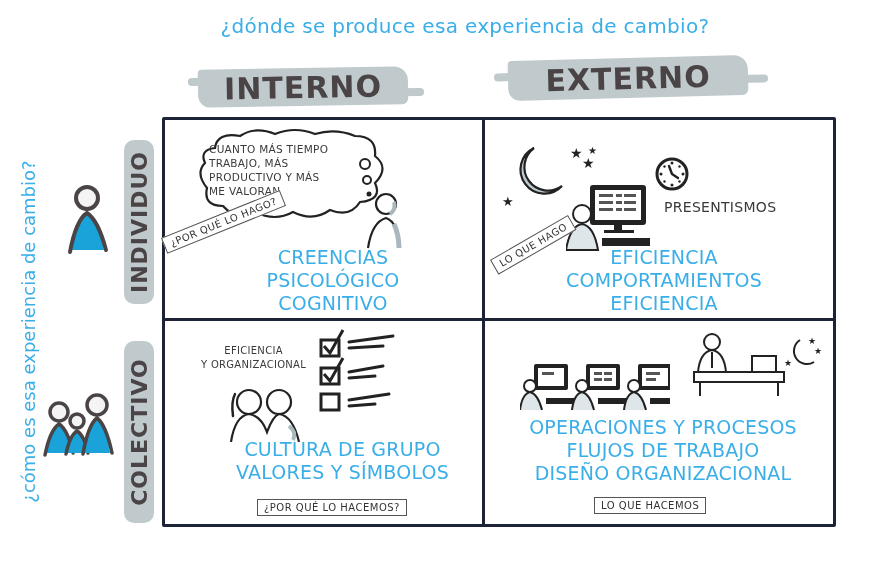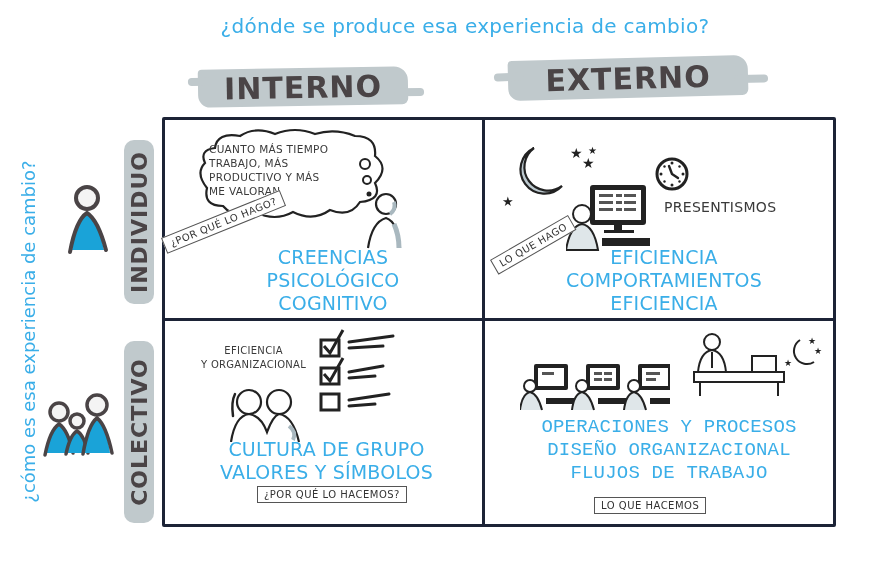--- a/index.html
+++ b/index.html
@@ -170,25 +170,25 @@
     <rect x="8" y="68" width="18" height="16" fill="#fff" stroke="#222" stroke-width="3"></rect>
     <path d="M36 74 L76 68 M36 80 L62 78" stroke="#222" stroke-width="3" stroke-linecap="round"></path>
   </svg>
   <svg style="position:absolute;left:42px;top:66px" width="90" height="56" viewBox="0 0 90 56">
     <path d="M6 30 Q4 16 8 8" fill="none" stroke="#222" stroke-width="2.5" stroke-linecap="round"></path>
     <circle cx="22" cy="16" r="12" fill="#fff" stroke="#222" stroke-width="2.2"></circle>
     <circle cx="52" cy="16" r="12" fill="#fff" stroke="#222" stroke-width="2.2"></circle>
     <path d="M4 56 Q8 30 22 28 Q34 30 40 46 Q46 30 52 28 Q66 30 72 56" fill="#fff" stroke="#222" stroke-width="2.2"></path>
     <path d="M62 40 Q70 46 66 54" fill="none" stroke="#a9b8bf" stroke-width="4"></path>
   </svg>
-  <div class="main blue" style="left:4px;top:118px;width:275px;">
+  <div class="main blue" style="left:20px;top:118px;width:275px;">
     <div>CULTURA DE GRUPO</div>
     <div>VALORES Y SÍMBOLOS</div>
   </div>
-  <div class="tag" style="left:72px;top:166px;">¿POR QUÉ LO HACEMOS?</div>
+  <div class="tag" style="left:72px;top:179px;">¿POR QUÉ LO HACEMOS?</div>
 </div>
 
 <div class="quad" style="left:484px;top:320px;width:350px;height:204px;">
   <svg style="position:absolute;left:36px;top:42px" width="150" height="50" viewBox="0 0 150 50">
     <g>
       <rect x="14" y="2" width="34" height="26" rx="2" fill="#222"></rect>
         <rect x="18" y="6" width="26" height="18" fill="#fff"></rect>
         <rect x="22" y="10" width="12" height="3" fill="#555"></rect>
       <rect x="26" y="36" width="28" height="6" fill="#222"></rect>
       <circle cx="10" cy="24" r="6" fill="#fff" stroke="#222" stroke-width="2"></circle>
@@ -220,19 +220,19 @@
     <path d="M6 40 Q8 20 20 18 Q32 20 34 40" fill="#fff" stroke="#222" stroke-width="2"></path>
     <path d="M20 20 L20 36" stroke="#222" stroke-width="2"></path>
     <rect x="60" y="24" width="24" height="16" fill="#fff" stroke="#222" stroke-width="2"></rect>
     <rect x="2" y="40" width="90" height="10" fill="#fff" stroke="#222" stroke-width="2"></rect>
     <path d="M8 50 L8 64 M86 50 L86 64" stroke="#222" stroke-width="2"></path>
     <path d="M108 8 A12 12 0 1 0 122 30 A10 10 0 1 1 108 8 Z" fill="#bcc9cf" stroke="#222" stroke-width="2"></path>
     <text x="92" y="34" font-size="9" fill="#222">★</text>
     <text x="116" y="12" font-size="9" fill="#222">★</text>
     <text x="122" y="22" font-size="9" fill="#222">★</text>
   </svg>
-  <div class="main blue" style="left:20px;top:96px;width:330px;font-family:Liberation Mono, monospace;">
+  <div class="main blue" style="left:14px;top:96px;width:330px;">
     <div>OPERACIONES Y PROCESOS</div>
+    <div>FLUJOS DE TRABAJO</div>
     <div>DISEÑO ORGANIZACIONAL</div>
-    <div>FLUJOS DE TRABAJO</div>
   </div>
   <div class="tag" style="left:110px;top:177px;">LO QUE HACEMOS</div>
 </div>
 
 </body></html>

